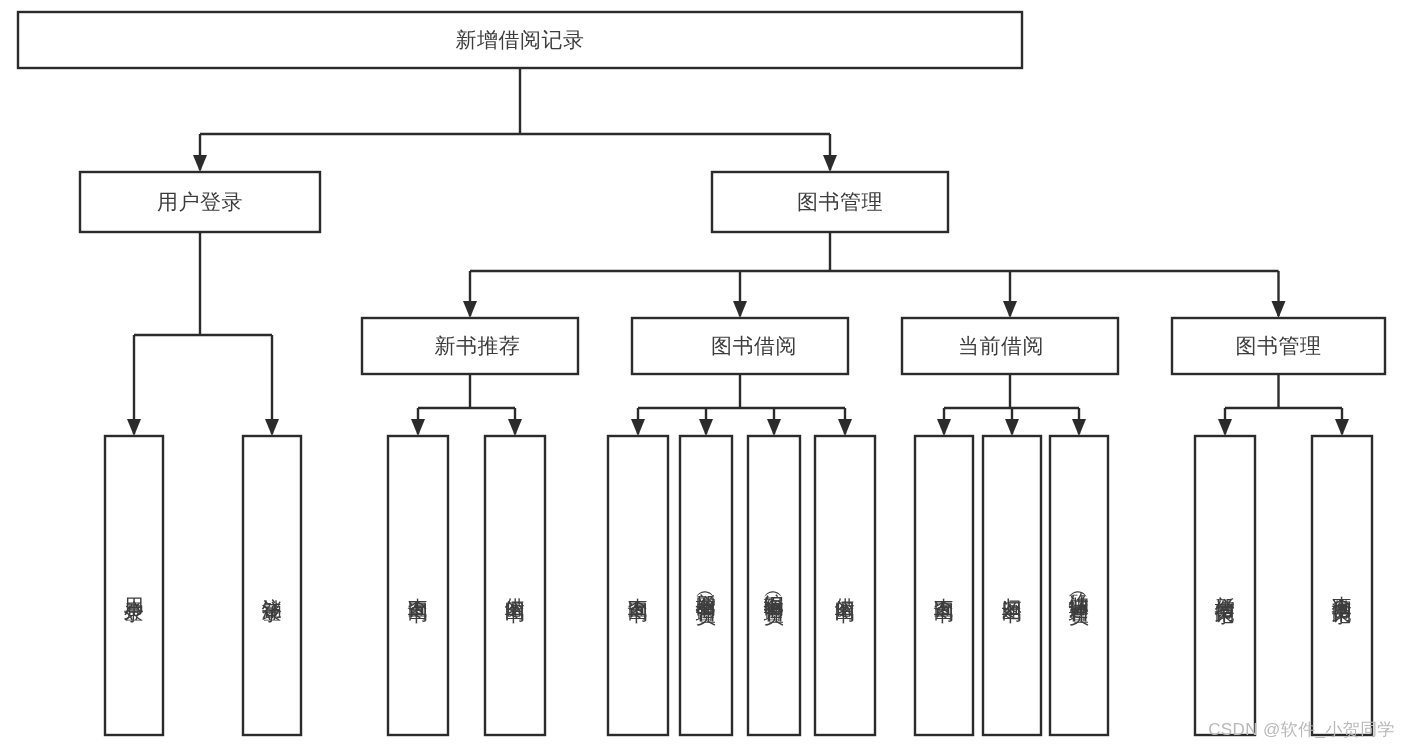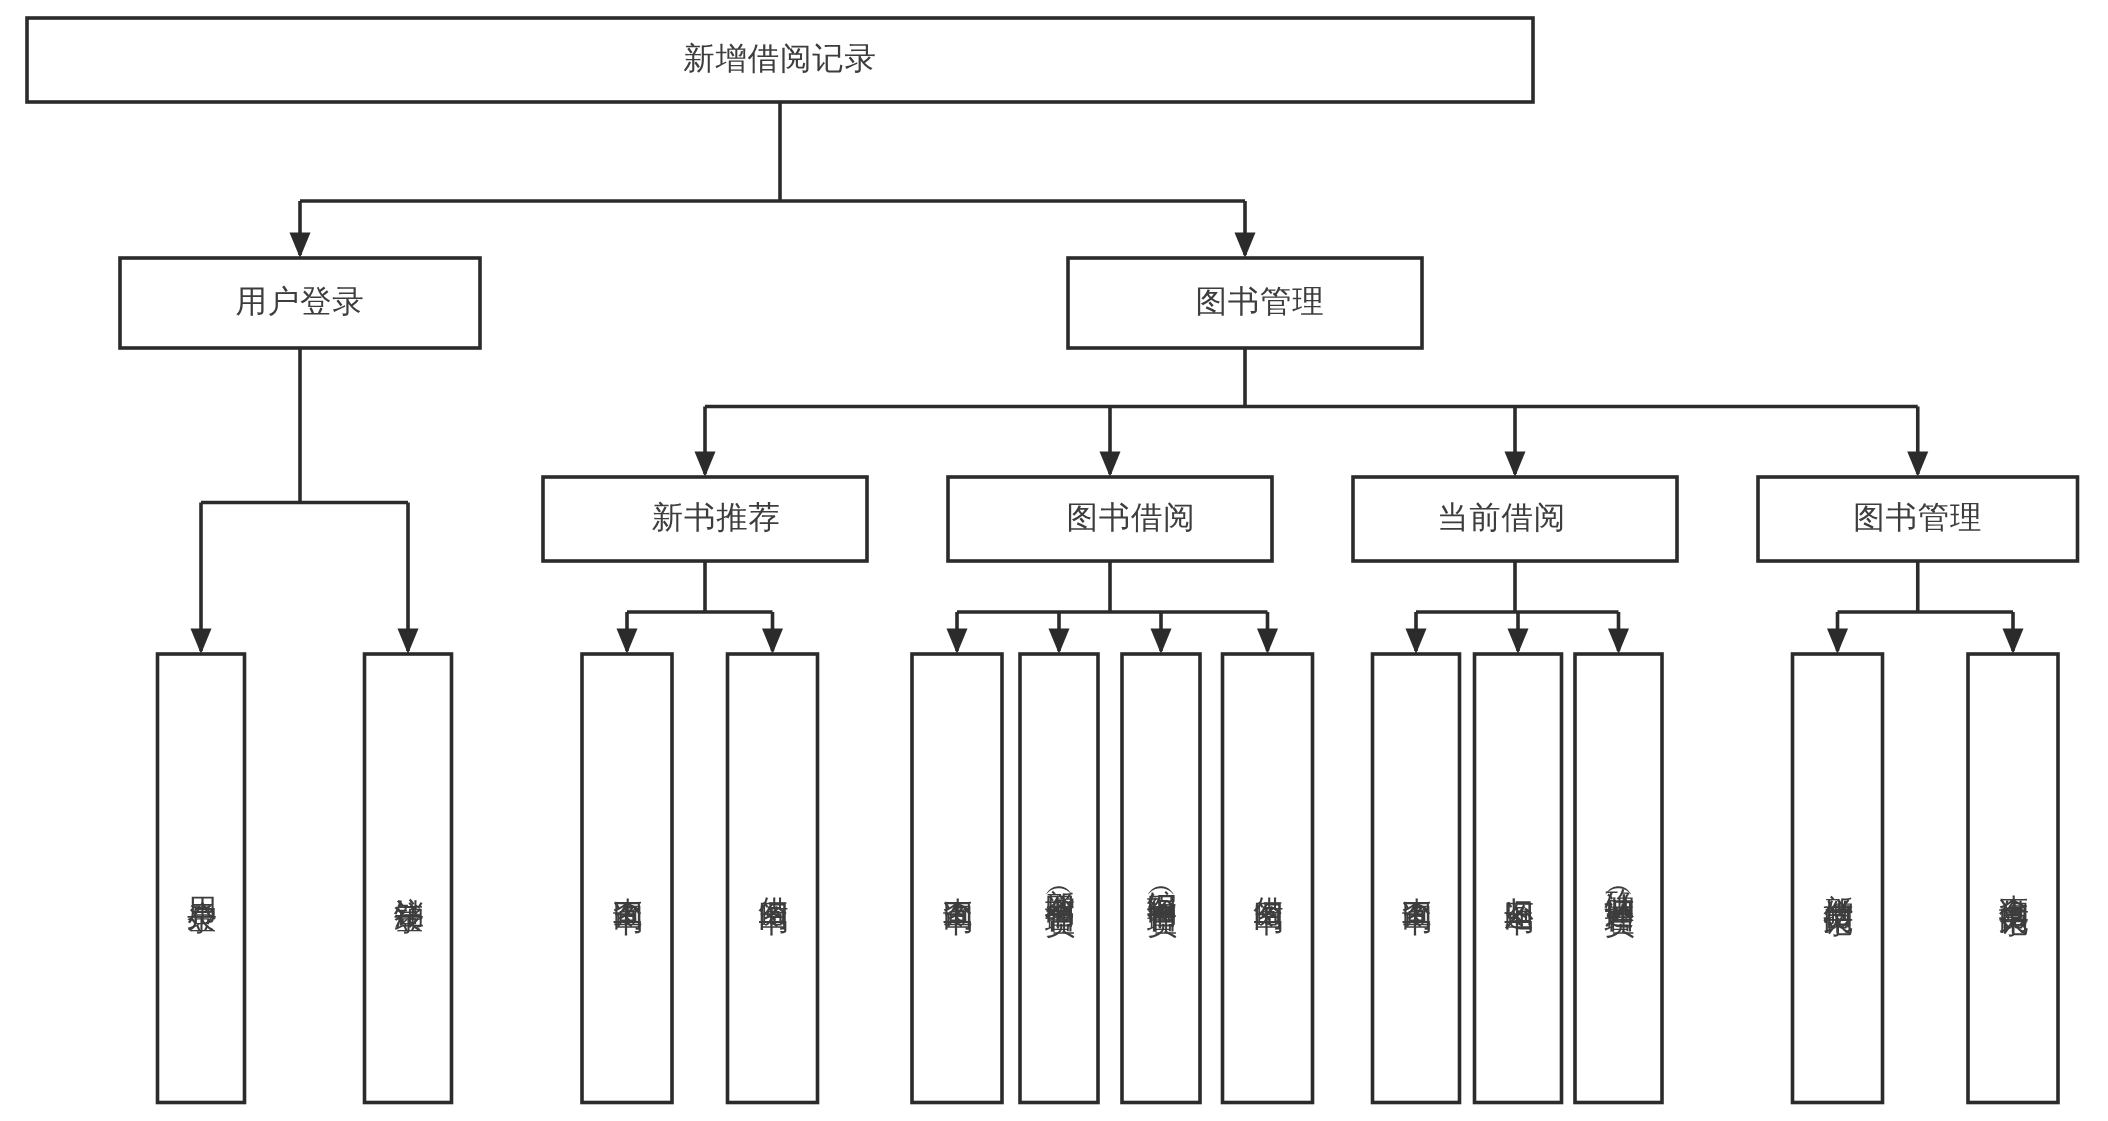--- a/index.html
+++ b/index.html
@@ -142,14 +142,15 @@
       <div class="node-label vertical" style="left: 680px; top: 436px; width: 52px; height: 299px;">新增图书（管理员）</div>
       <div class="node-label vertical" style="left: 748px; top: 436px; width: 52px; height: 299px;">编辑图书（管理员）</div>
       <div class="node-label vertical" style="left: 815px; top: 436px; width: 60px; height: 299px;">借阅图书</div>
       <div class="node-label vertical" style="left: 915px; top: 436px; width: 58px; height: 299px;">查询图书</div>
       <div class="node-label vertical" style="left: 983px; top: 436px; width: 58px; height: 299px;">归还图书</div>
       <div class="node-label vertical" style="left: 1050px; top: 436px; width: 58px; height: 299px;">确认归还（管理员）</div>
       <div class="node-label vertical" style="left: 1195px; top: 436px; width: 60px; height: 299px;">新增借阅记录</div>
       <div class="node-label vertical" style="left: 1312px; top: 436px; width: 60px; height: 299px;">查询借阅记录</div>
     </div>
 
+  <div class="watermark">CSDN @软件_小贺同学</div>
 
 </div>
 
 </body></html>

